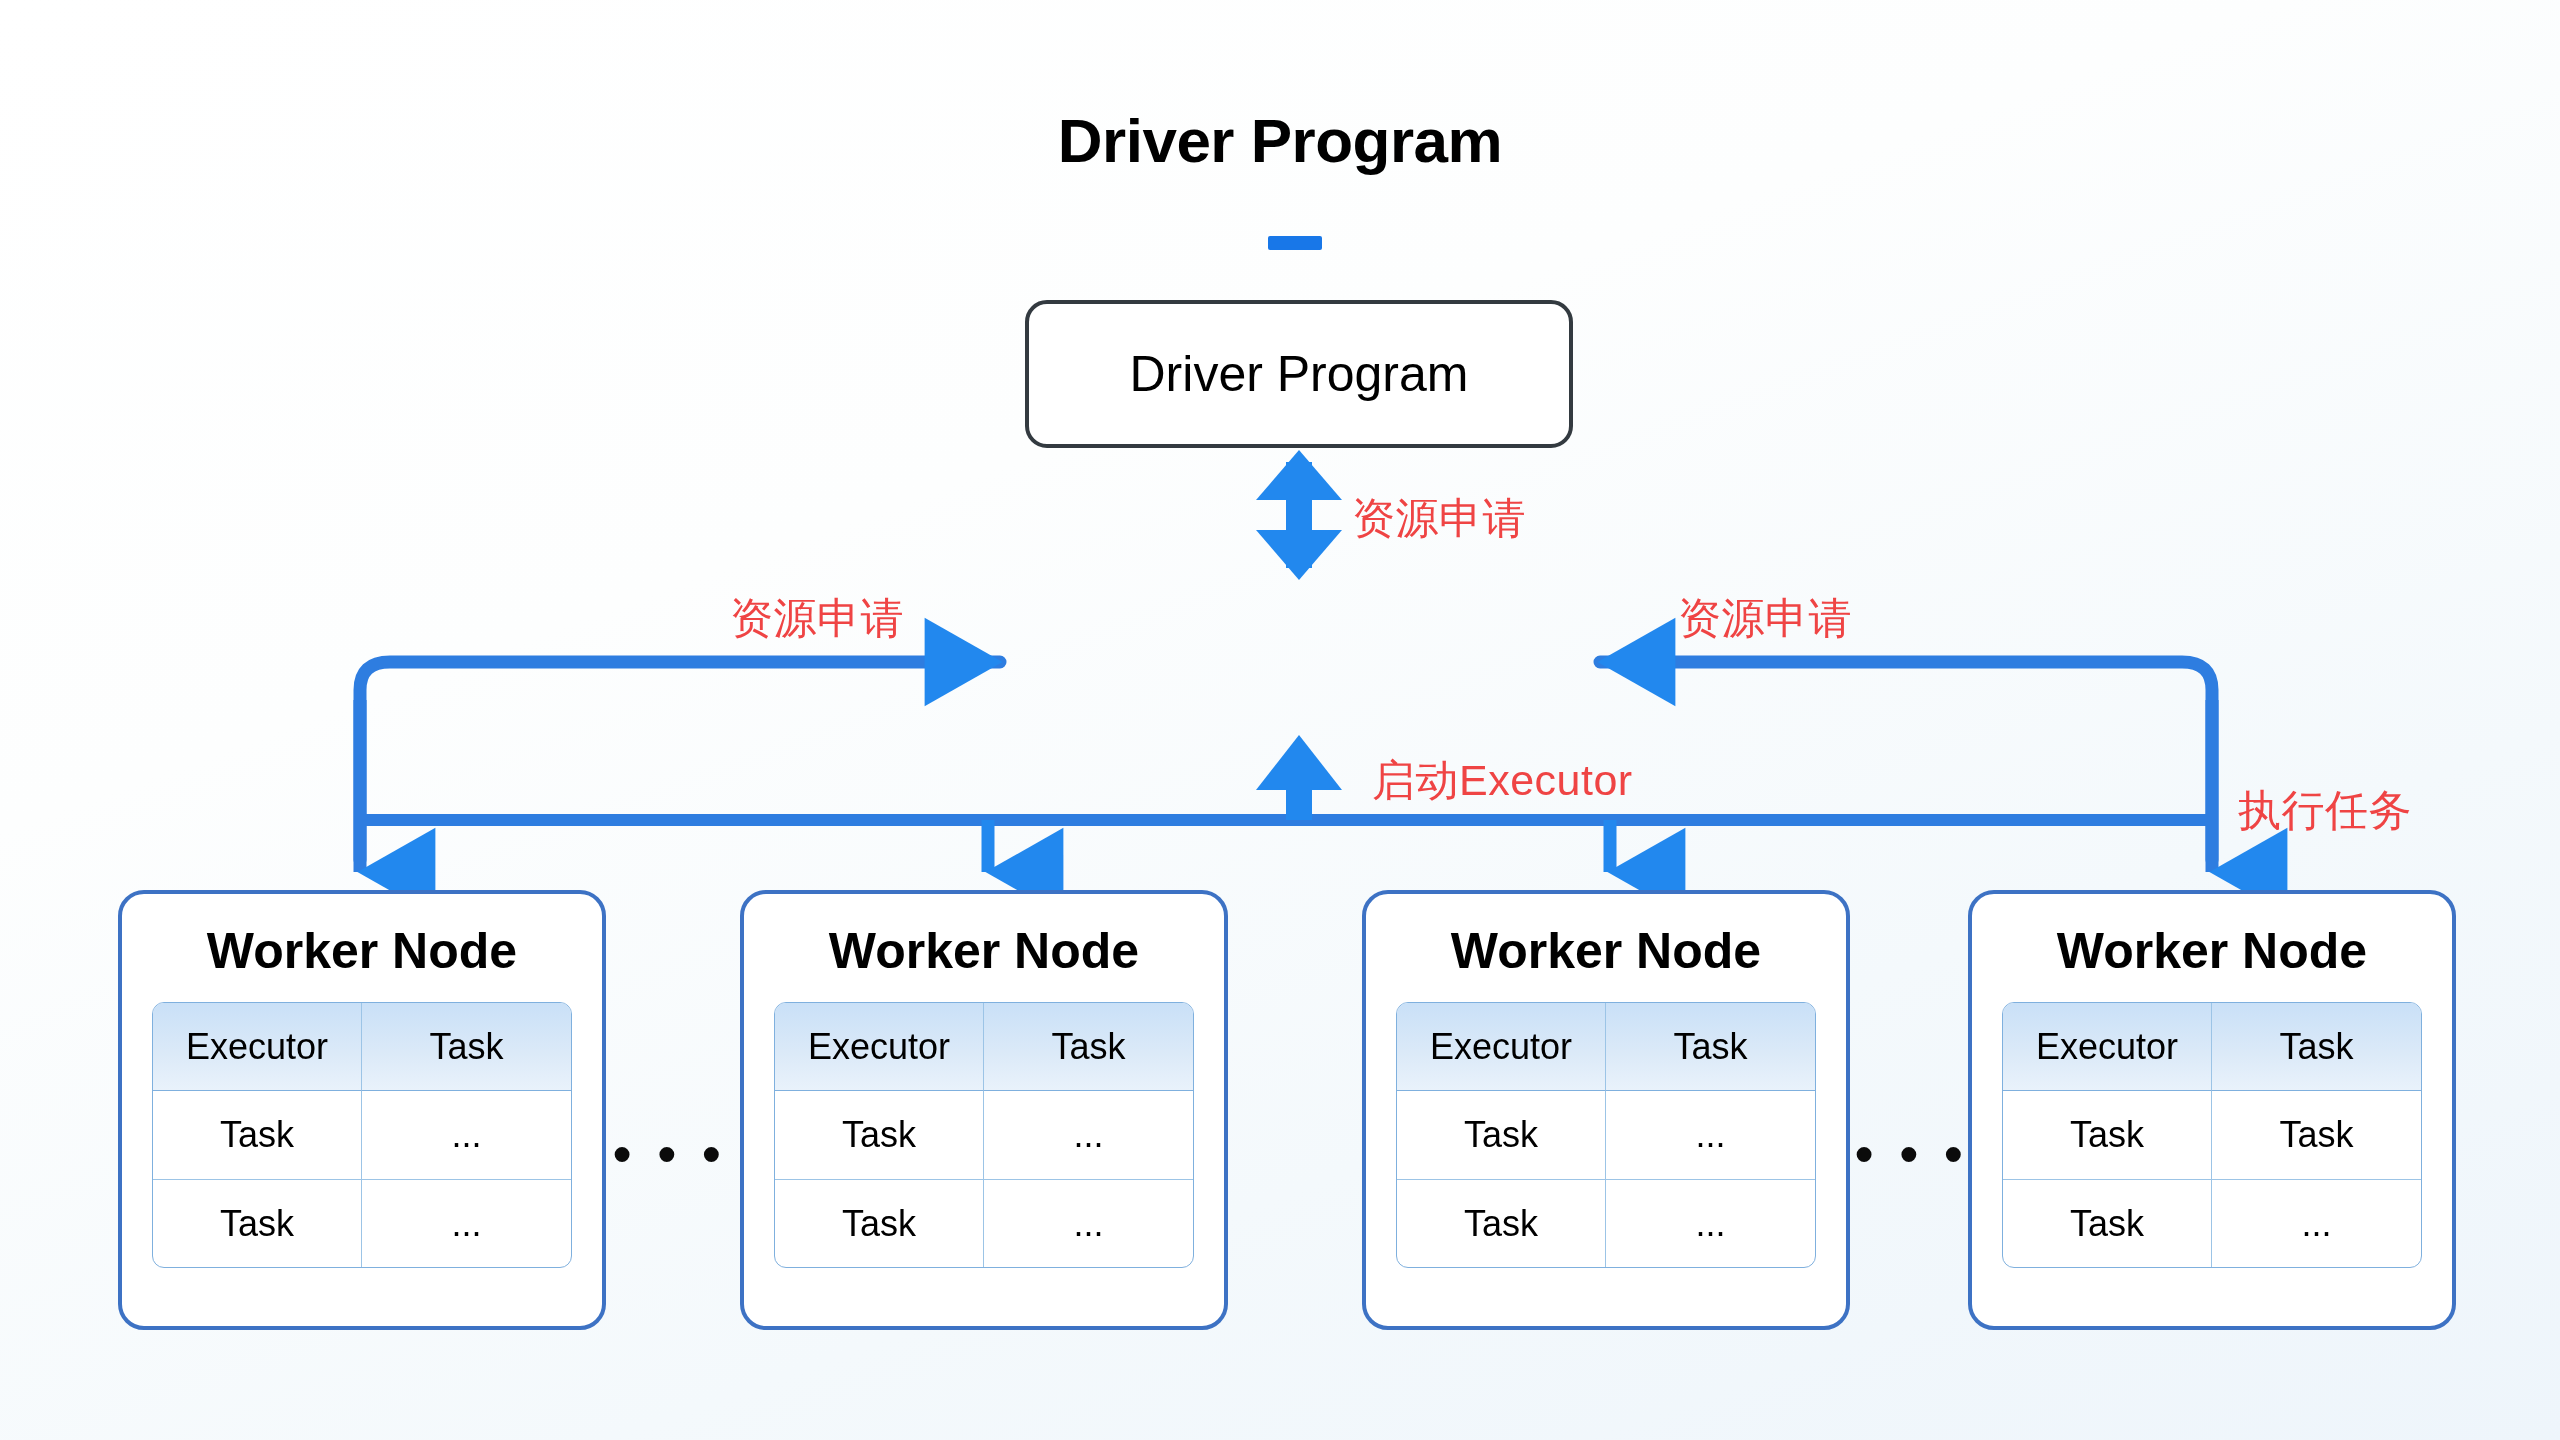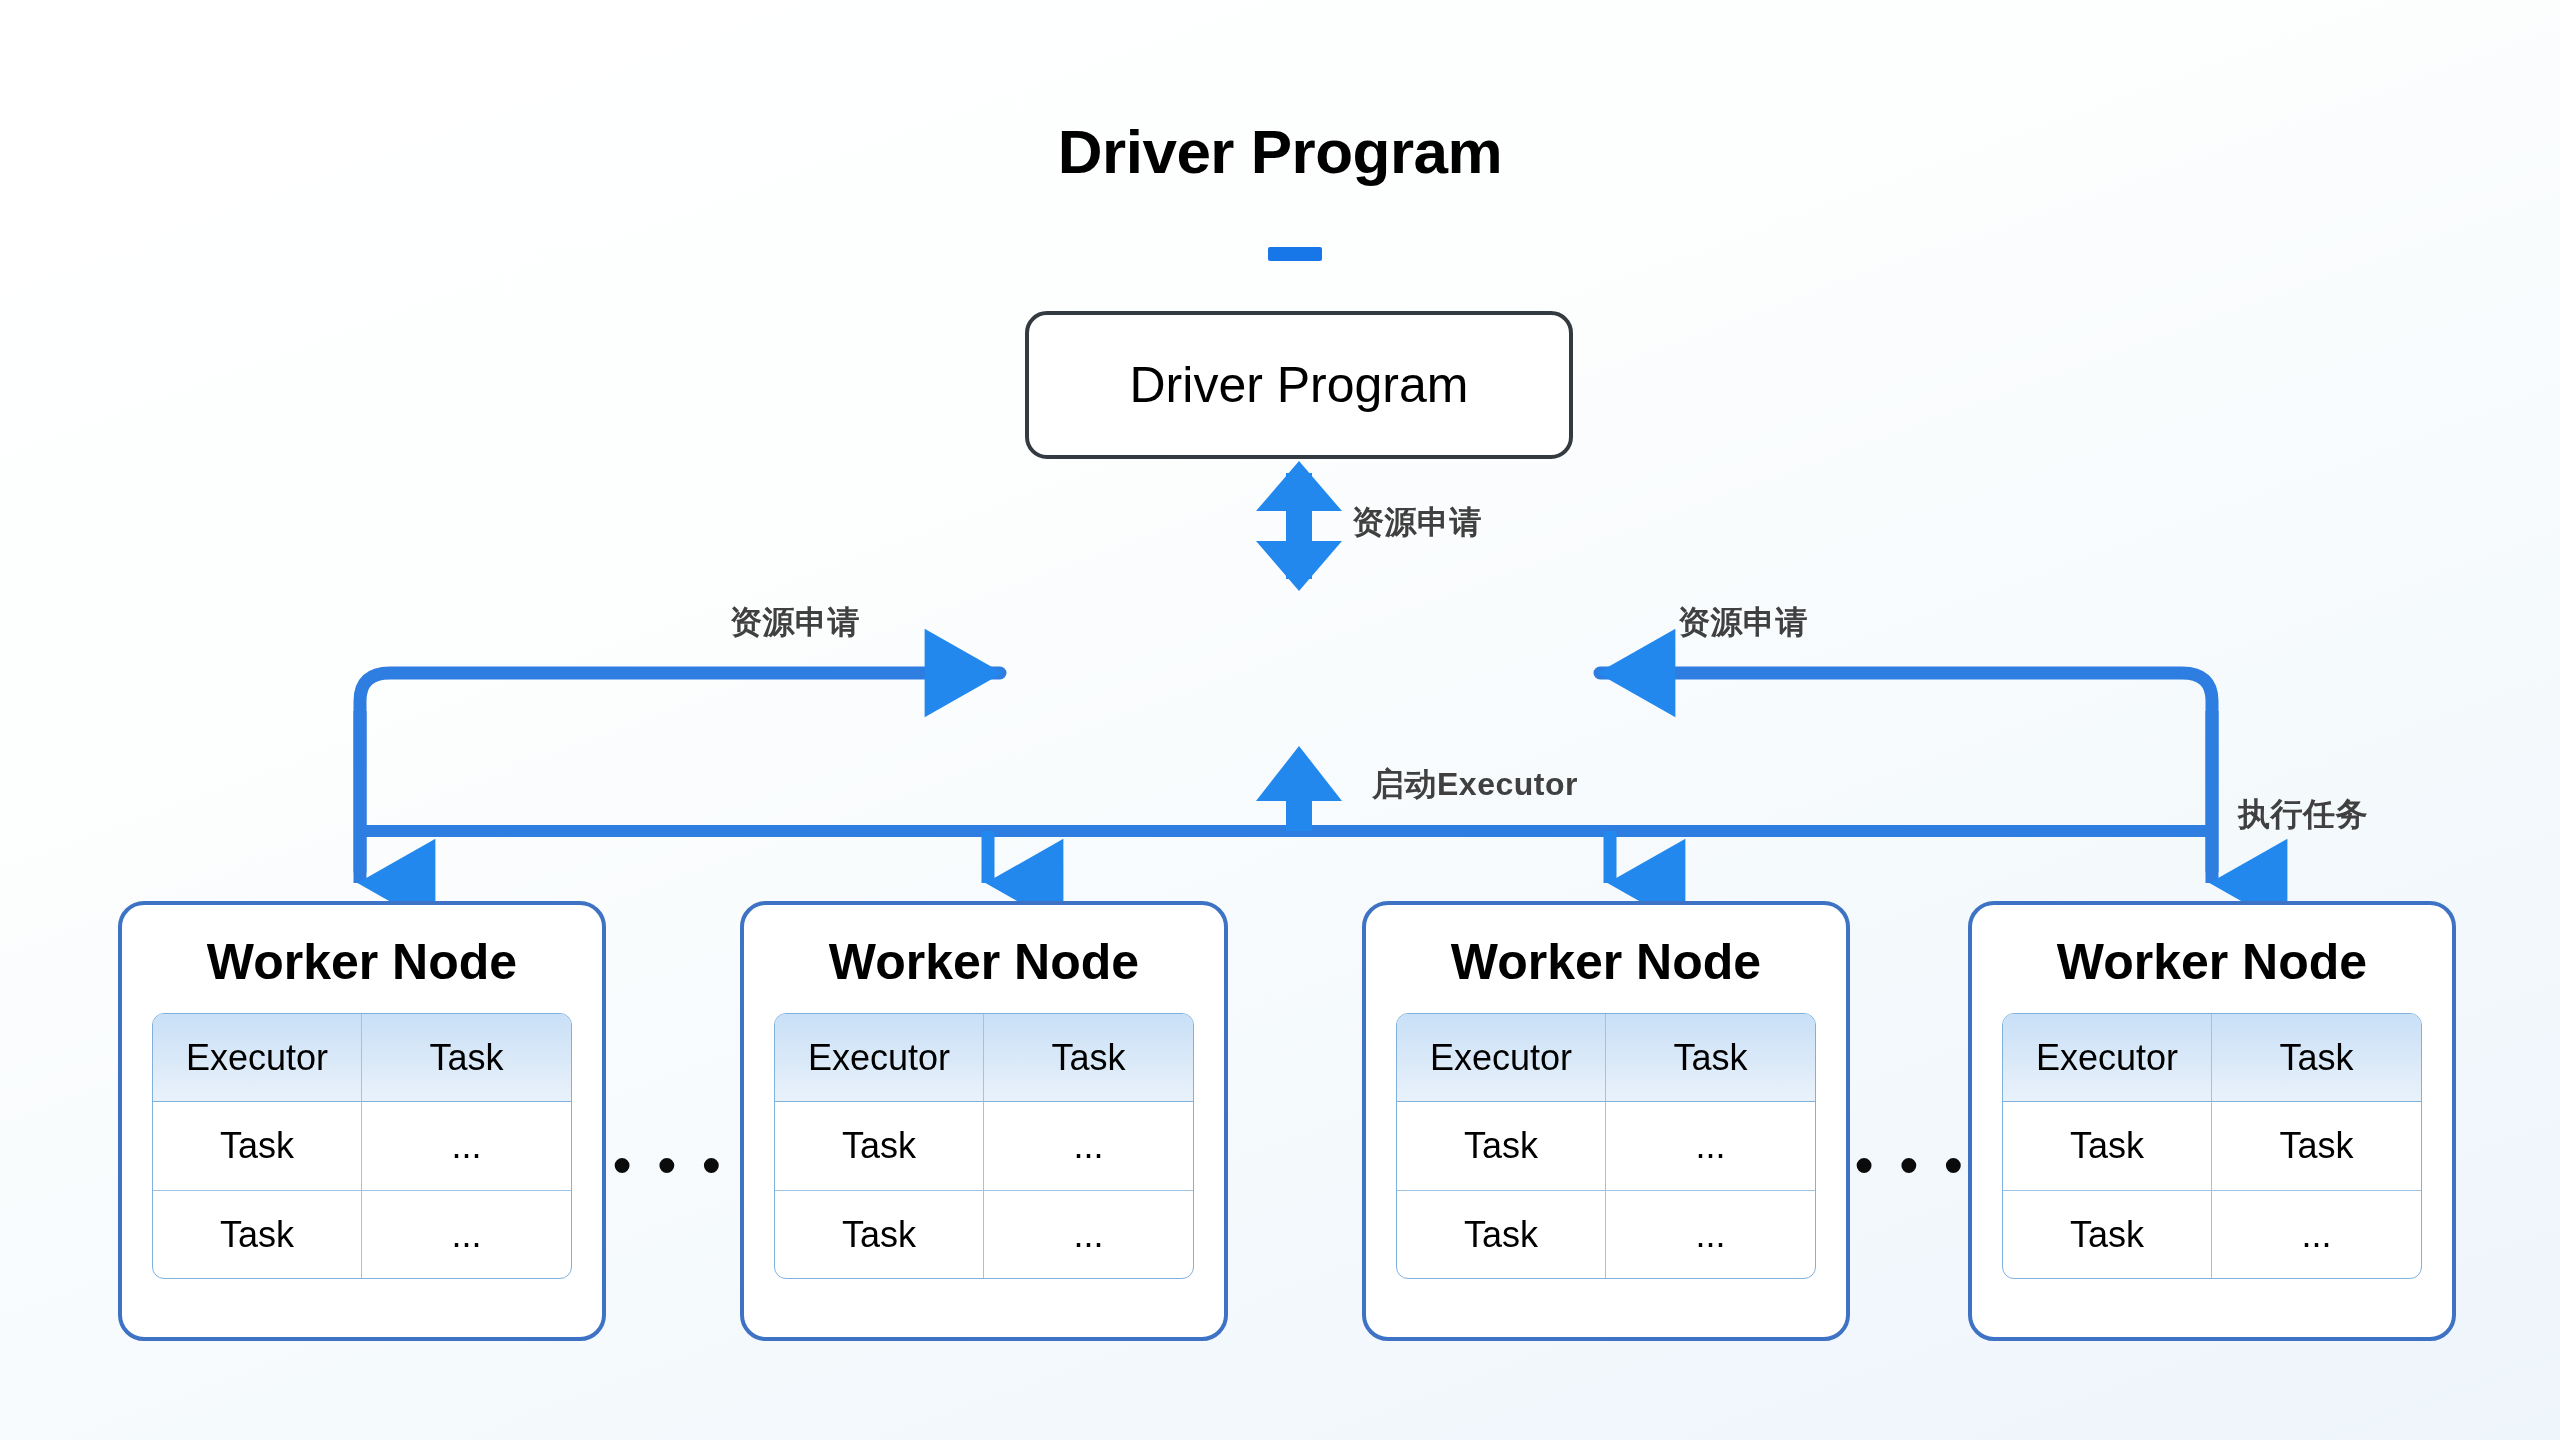--- a/index.html
+++ b/index.html
@@ -11,21 +11,21 @@
   }
   body {
     font-family: "Liberation Sans", "DejaVu Sans", sans-serif;
     background: linear-gradient(160deg, #ffffff 0%, #fdfefe 35%, #f4f9fc 70%, #eef5fb 100%);
     position: relative;
     -webkit-font-smoothing: antialiased;
   }
 
   #stage {
     position: absolute;
-    left: 0; top: 11px;
+    left: 0; top: 0;
     width: 2560px;
     height: 1264px;
   }
 
   
   .page-title {
     position: absolute;
     left: 0; top: 105px;
     width: 2560px;
     text-align: center;
@@ -81,23 +81,23 @@
     width: 548px;
     height: 138px;
     border: 4px solid #2e7de0;
     border-radius: 18px;
     font-size: 52px;
   }
 
   
   .edge-label {
     position: absolute;
-    font-size: 32px;
-    font-weight: 700;
-    color: #404040;
+    font-size: 43px;
+    font-weight: 400;
+    color: #ef4444;
     white-space: nowrap;
     letter-spacing: 0.5px;
   }
   .lbl-driver-cm   { left: 1352px; top: 490px; }
   .lbl-left-req    { left: 730px;  top: 590px; }
   .lbl-right-alloc { left: 1678px; top: 590px; }
   .lbl-start-exec  { left: 1372px; top: 752px; }
   .lbl-exec-task   { left: 2238px; top: 782px; }
 
   

